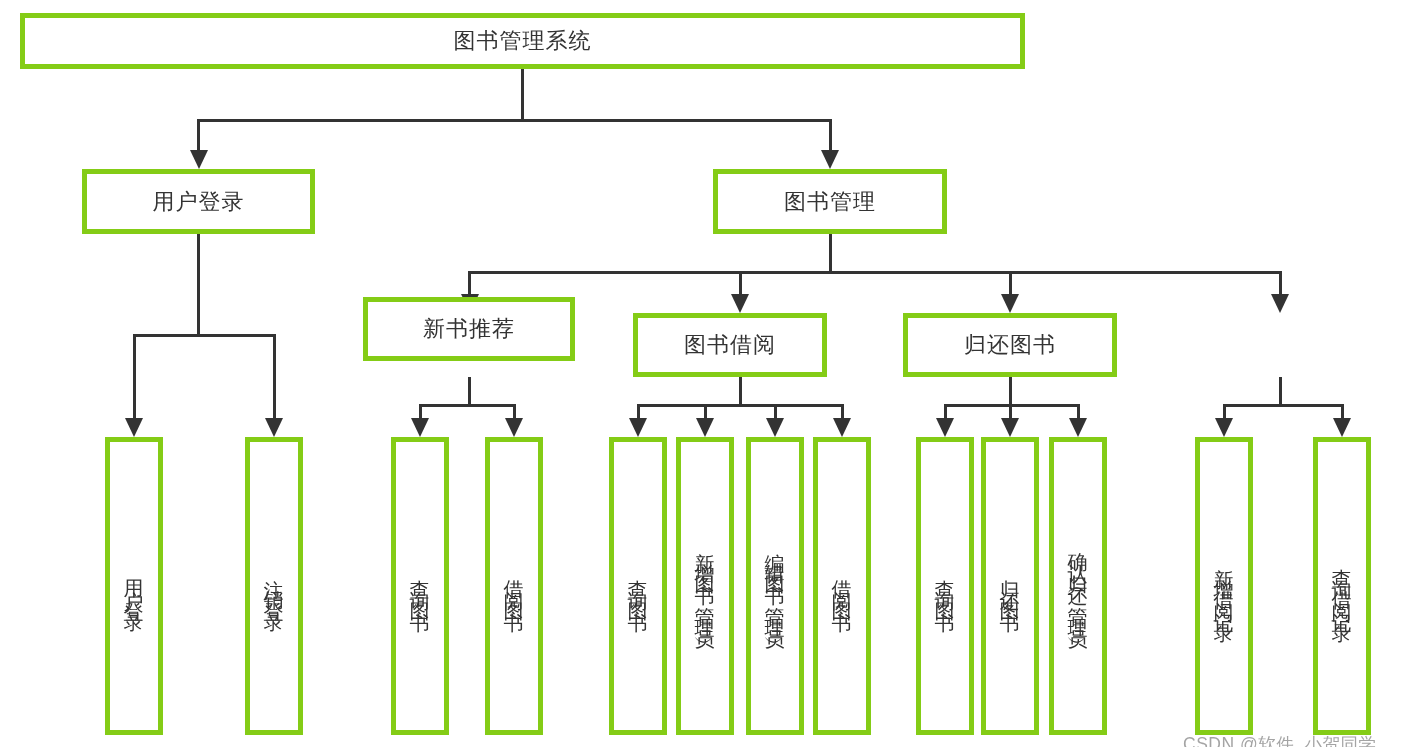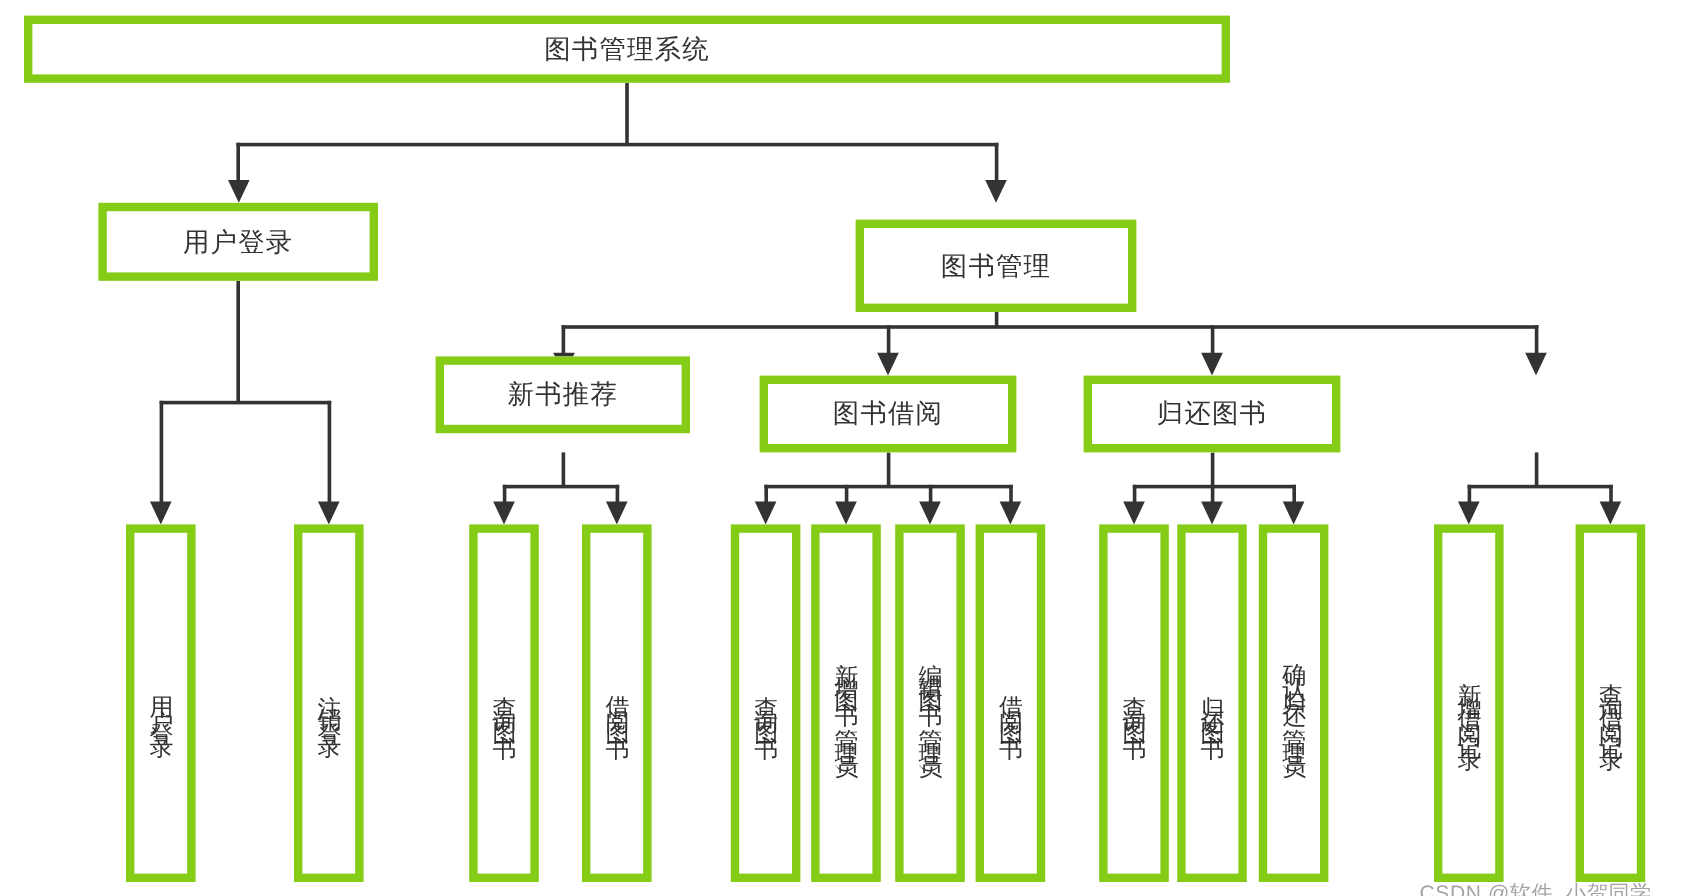--- a/index.html
+++ b/index.html
@@ -8,21 +8,21 @@
     width:1405px;height:747px;
     background:#ffffff;
     font-family:"Liberation Sans","DejaVu Sans",sans-serif;
     color:#333333;
     overflow:hidden;
   }
   
   .box{
     position:absolute;
     background:#ffffff;
-    border:7px solid #84cc16;
+    border:5px solid #84cc16;
     box-sizing:border-box;
     display:flex;align-items:center;justify-content:center;
   }
   .hlabel{
     font-size:22px;letter-spacing:1px;color:#333333;white-space:nowrap;
   }
   .vleaf{flex-direction:column;}
   .vtext{
     writing-mode:vertical-rl;
     text-orientation:mixed;
@@ -117,28 +117,28 @@
   <div class="vl" style="left:1340.5px;top:403.5px;height:15px"></div>
   <div class="arr" style="left:1342px;top:418px"></div>
 
   <div class="box" style="left:20px;top:13px;width:1005px;height:56px">
     <span class="hlabel">图书管理系统</span>
   </div>
 
   <div class="box" style="left:82px;top:169px;width:233px;height:65px">
     <span class="hlabel">用户登录</span>
   </div>
-  <div class="box" style="left:713px;top:183px;width:234px;height:77px">
+  <div class="box" style="left:713px;top:169px;width:234px;height:65px">
     <span class="hlabel">图书管理</span>
   </div>
 
   <div class="box" style="left:363px;top:297px;width:212px;height:64px">
     <span class="hlabel">新书推荐</span>
   </div>
-  <div class="box" style="left:633px;top:313px;width:214px;height:64px">
+  <div class="box" style="left:633px;top:313px;width:194px;height:64px">
     <span class="hlabel">图书借阅</span>
   </div>
   <div class="box" style="left:903px;top:313px;width:214px;height:64px">
     <span class="hlabel">归还图书</span>
   </div>
 
   <div class="box vleaf" style="left:105px;top:437px;width:58px;height:298px">
     <span class="vtext">用户登录</span>
   </div>
   <div class="box vleaf" style="left:245px;top:437px;width:58px;height:298px">

